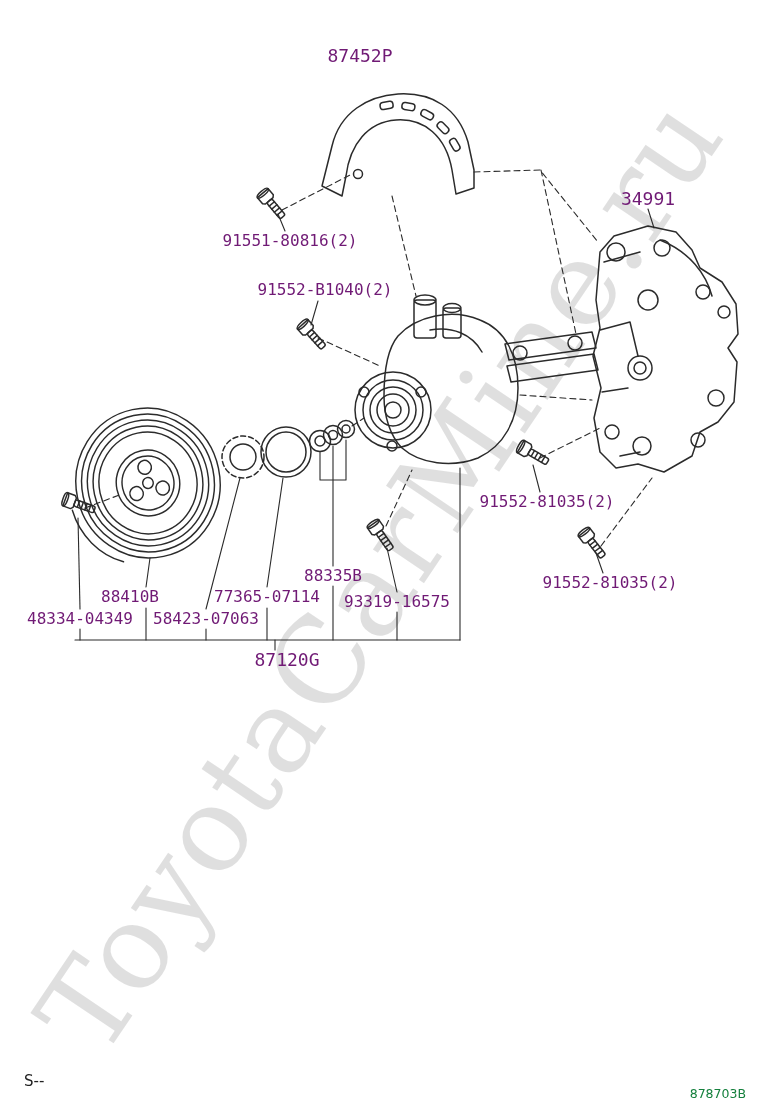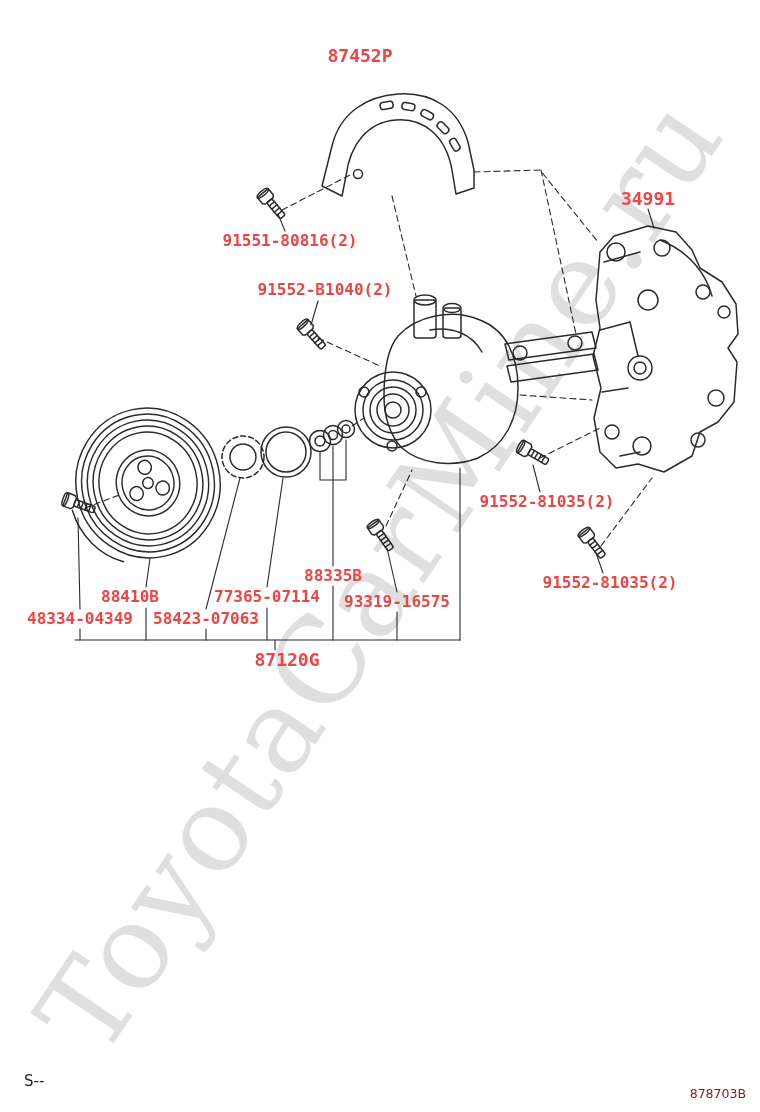--- a/index.html
+++ b/index.html
@@ -5,25 +5,25 @@
   html,body{margin:0;padding:0;background:#ffffff;}
   #page{position:relative;width:760px;height:1112px;background:#fff;overflow:hidden;
         font-family:"DejaVu Sans Mono","Liberation Mono",monospace;}
   .watermark{position:absolute;left:380px;top:575px;
         transform:translate(-50%,-50%) rotate(-56deg);
         font-family:"DejaVu Serif","Liberation Serif",serif;
         font-size:118px;color:#000;opacity:0.12;white-space:nowrap;letter-spacing:2px;
         pointer-events:none;}
   svg.art{position:absolute;left:0;top:0;}
   .part-label{position:absolute;transform:translateX(-50%);
-        font-weight:bold;font-size:16px;color:#ef4444;white-space:nowrap;line-height:18px;text-align:center;}
+        font-weight:normal;font-size:16px;color:#701a75;white-space:nowrap;line-height:18px;text-align:center;}
   .part-label.lg{font-size:18px;}
   .footer-left{position:absolute;left:24px;top:1072px;font-size:15px;color:#222;
         font-family:"DejaVu Sans","Liberation Sans",sans-serif;}
-  .footer-right{position:absolute;right:14px;top:1086px;font-size:12.5px;color:#7f1d1d;
+  .footer-right{position:absolute;right:14px;top:1086px;font-size:12.5px;color:#15803d;
         font-family:"DejaVu Sans","Liberation Sans",sans-serif;}
 </style>
 </head>
 <body>
 
 <div id="page">
 
   <div class="watermark">ToyotaCarMine.ru</div>
 
   <svg class="art" width="760" height="1112" viewBox="0 0 760 1112">

